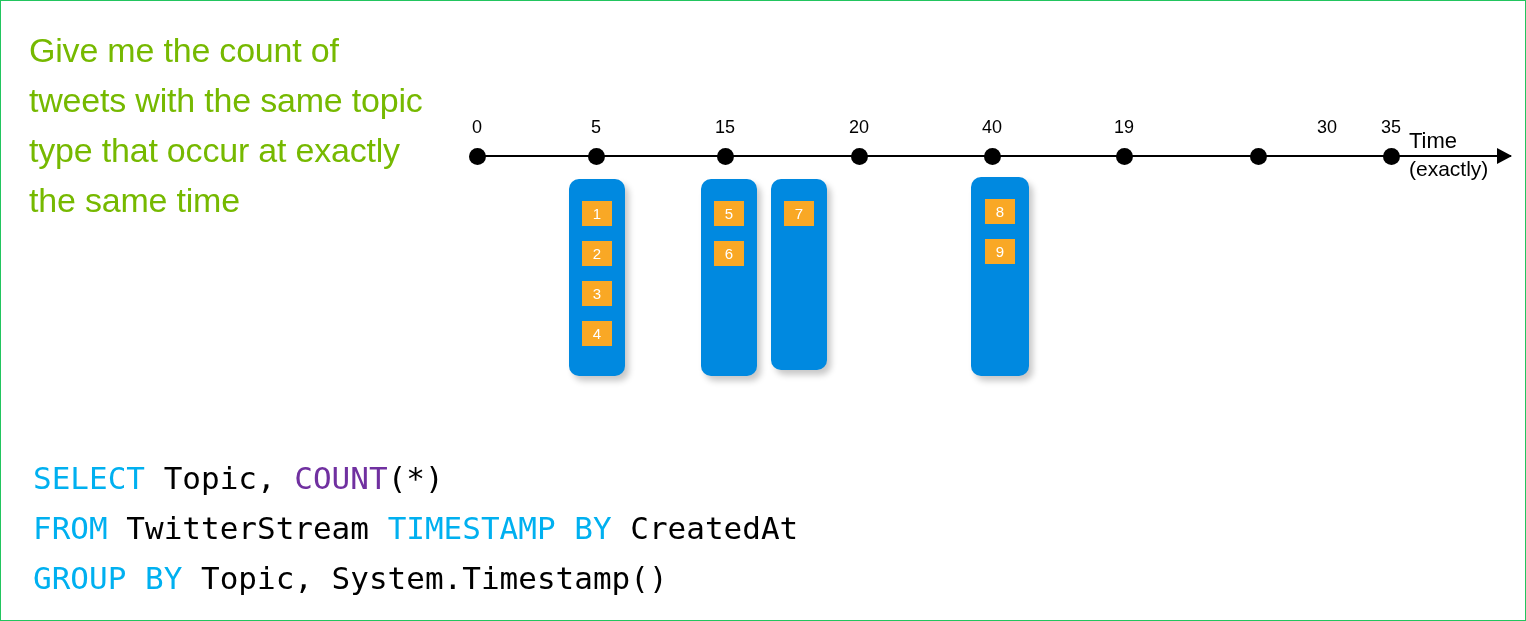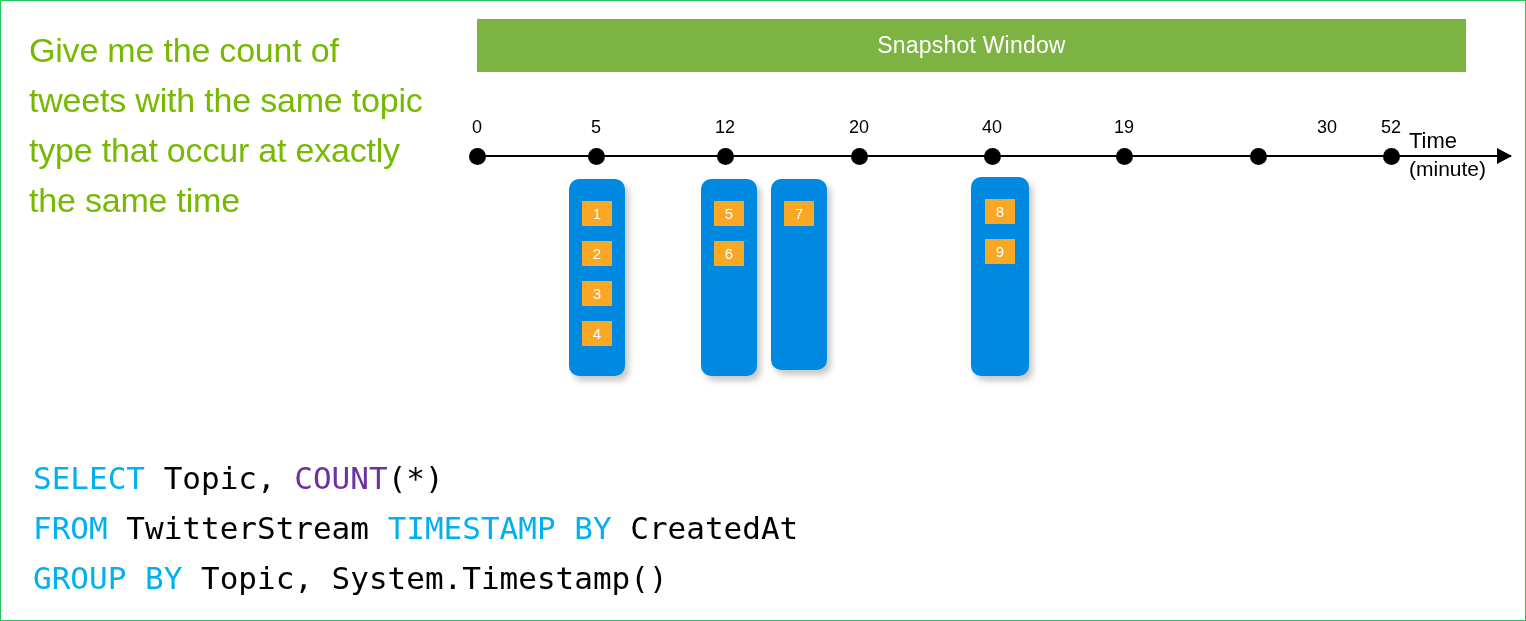--- a/index.html
+++ b/index.html
@@ -155,48 +155,45 @@
   .kw-purple { color: #7030a0; }
   .kw-black { color: #000000; }
 </style>
 </head>
 <body>
 
 <div id="slide">
 
   <div id="question">Give me the count of tweets with the same topic type that occur at exactly the same time</div>
 
-  <div id="snapshot-banner">
-    <span class="banner-label">Snapshot Window</span>
-  </div>
 
   <div id="timeline">
     <div class="axis-line"></div>
     <div class="axis-arrow"></div>
     <div id="tick-container">
         <div class="tick-label" style="left: 476px;">0</div>
         <div class="tick-dot" style="left: 476px;"></div>
         <div class="tick-label" style="left: 595px;">5</div>
         <div class="tick-dot" style="left: 595px;"></div>
-        <div class="tick-label" style="left: 724px;">12</div>
+        <div class="tick-label" style="left: 724px;">15</div>
         <div class="tick-dot" style="left: 724px;"></div>
         <div class="tick-label" style="left: 858px;">20</div>
         <div class="tick-dot" style="left: 858px;"></div>
         <div class="tick-label" style="left: 991px;">40</div>
         <div class="tick-dot" style="left: 991px;"></div>
         <div class="tick-label" style="left: 1123px;">19</div>
         <div class="tick-dot" style="left: 1123px;"></div>
         <div class="tick-label" style="left: 1326px;">30</div>
         <div class="tick-dot" style="left: 1257px;"></div>
-        <div class="tick-label" style="left: 1390px;">52</div>
+        <div class="tick-label" style="left: 1390px;">35</div>
         <div class="tick-dot" style="left: 1390px;"></div>
       </div>
     <div id="axis-title">
       <span>Time</span>
-      <span class="unit">(minute)</span>
+      <span class="unit">(exactly)</span>
     </div>
   </div>
 
   <div id="columns-layer">
       <div class="event-column" style="left: 568px; top: 178px; width: 56px; height: 197px; background: rgb(0, 137, 224);">
         <div class="event-tile" style="background: rgb(249, 168, 37);">1</div>
         <div class="event-tile" style="background: rgb(249, 168, 37);">2</div>
         <div class="event-tile" style="background: rgb(249, 168, 37);">3</div>
         <div class="event-tile" style="background: rgb(249, 168, 37);">4</div>
       </div>

